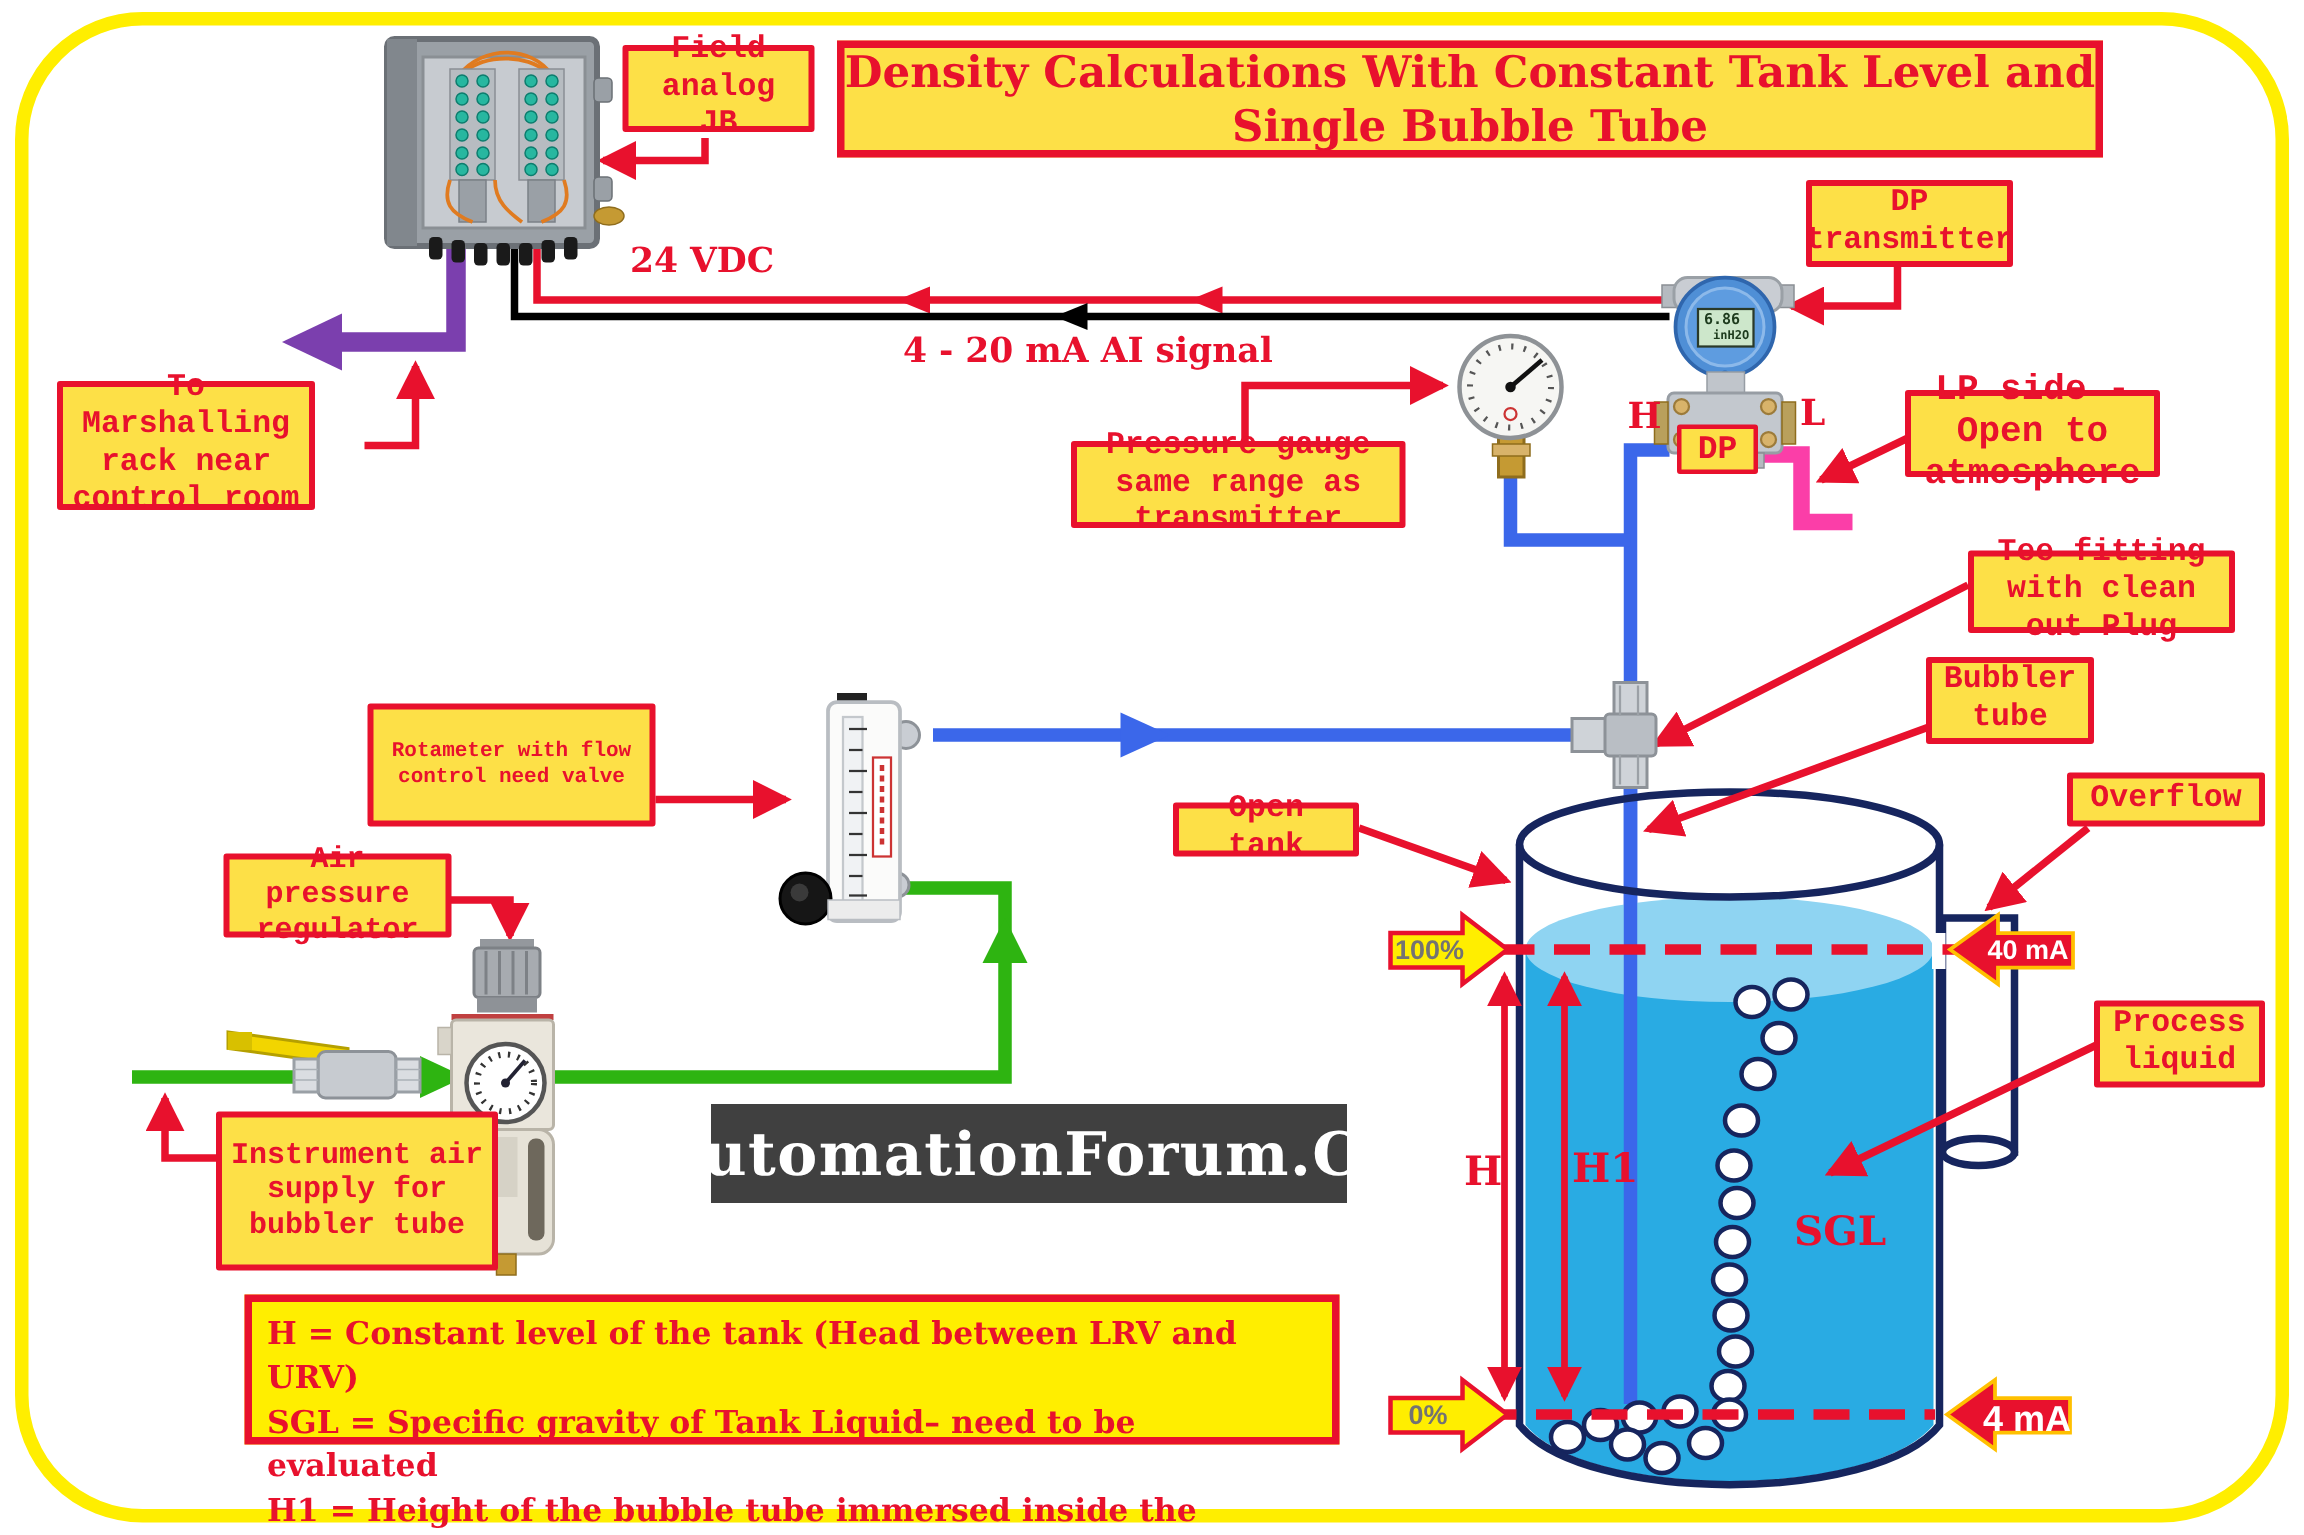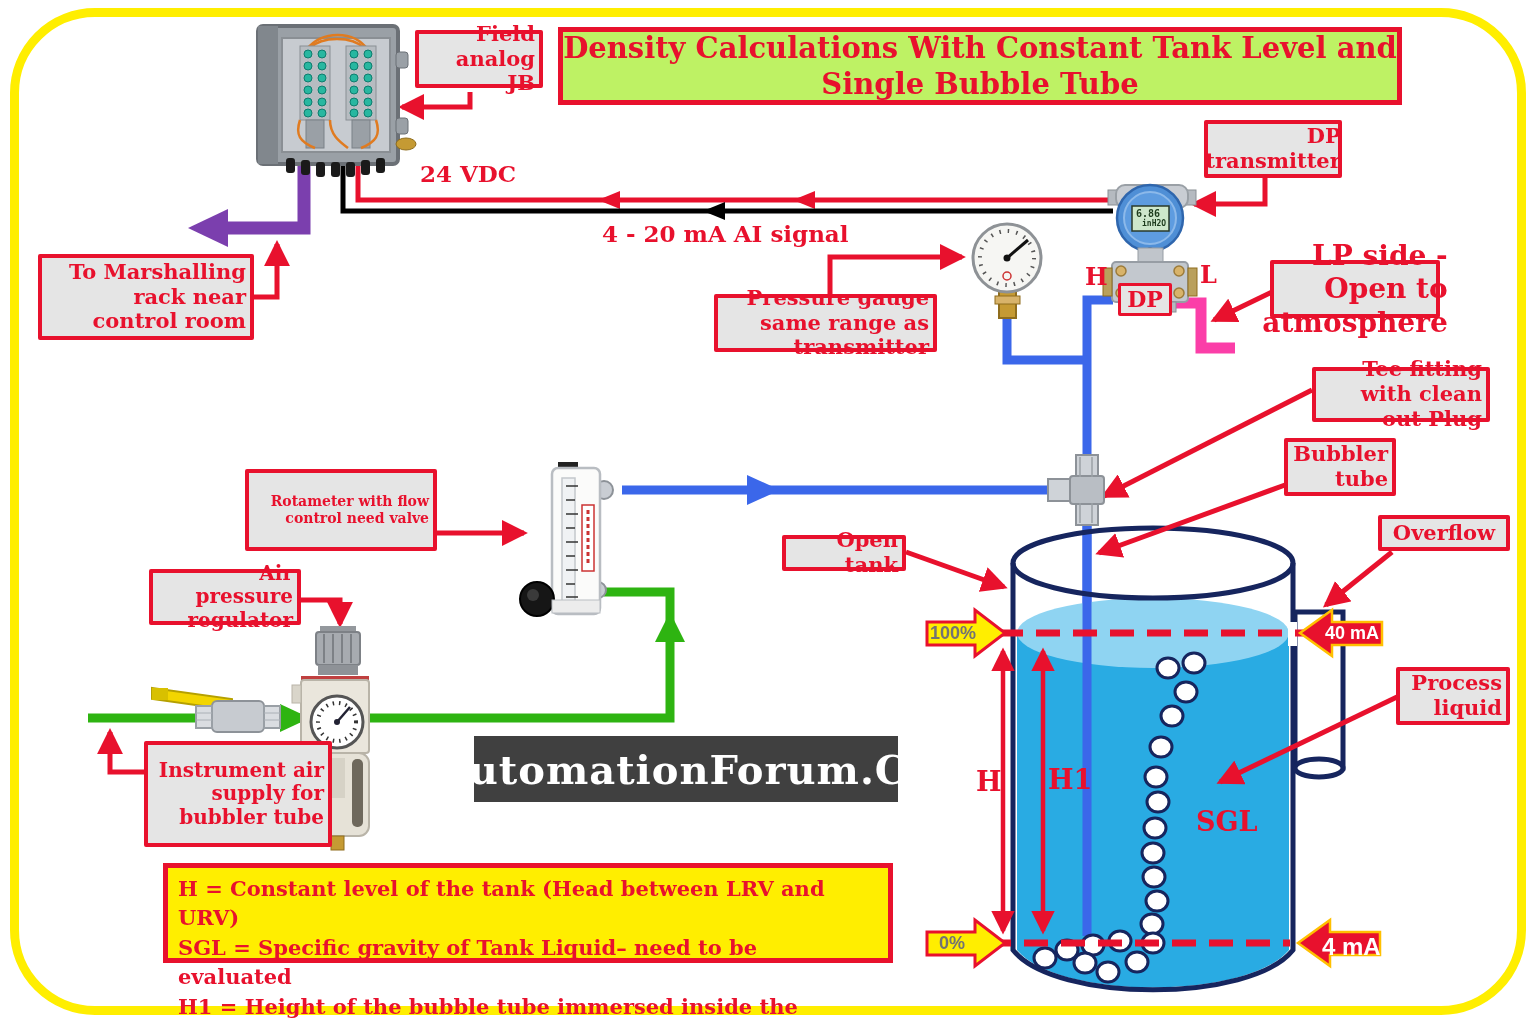--- a/index.html
+++ b/index.html
@@ -1,26 +1,26 @@
 <!DOCTYPE html>
 <html><head>
 <meta charset="utf-8">
 <style>
   html,body{margin:0;padding:0;background:#fff;}
   #stage{position:relative;width:1536px;height:1023px;background:#ffffff;overflow:hidden;
          font-family:"DejaVu Serif","Liberation Serif",serif;}
   #frame{position:absolute;left:10px;top:8px;right:10px;bottom:8px;border:9px solid #ffee00;border-radius:85px;pointer-events:none;}
   svg{position:absolute;left:0;top:0;}
-  .lbl{position:absolute;background:#e5e5e5;border:4px solid #e8112d;color:#e8112d;
-       font-weight:bold;display:flex;align-items:center;justify-content:center;text-align:right;
-       line-height:1.18;border-radius:2px;box-sizing:border-box;padding:2px 4px;}
+  .lbl{position:absolute;background:#fde047;border:4px solid #e8112d;color:#e8112d;
+       font-weight:bold;display:flex;align-items:center;justify-content:center;text-align:center;
+       line-height:1.18;border-radius:2px;box-sizing:border-box;padding:2px 4px;font-family:Liberation Mono, monospace;}
   .txt{position:absolute;color:#e8112d;font-weight:bold;white-space:nowrap;}
   .wtxt{position:absolute;color:#ffffff;font-weight:bold;white-space:nowrap;font-family:"Liberation Sans",sans-serif;}
   .atxt{position:absolute;color:#737373;font-weight:bold;white-space:nowrap;font-family:"Liberation Sans",sans-serif;}
-  #title-box{position:absolute;left:558px;top:27px;width:844px;height:78px;background:#bef264;
+  #title-box{position:absolute;left:558px;top:27px;width:844px;height:78px;background:#fde047;
        border:5px solid #e8112d;color:#e8112d;font-weight:bold;font-size:29px;line-height:1.25;
        display:flex;align-items:center;justify-content:center;text-align:center;box-sizing:border-box;}
   #logo{position:absolute;left:474px;top:736px;width:424px;height:66px;background:#404040;
        color:#fff;font-weight:bold;font-size:40px;display:flex;align-items:center;justify-content:center;
        letter-spacing:1px;}
   #legend-box{position:absolute;left:163px;top:863px;width:730px;height:100px;background:#ffee00;
        border:5px solid #e8112d;color:#e8112d;font-weight:bold;font-size:21px;line-height:1.4;
        box-sizing:border-box;padding:6px 10px;}
   .lcd{position:absolute;color:#1d3b1d;font-family:"DejaVu Sans Mono",monospace;font-weight:bold;}
 </style>
@@ -294,23 +294,23 @@
 
 <div id="title-box">Density Calculations With Constant Tank Level and Single Bubble Tube</div>
 <div id="logo">AutomationForum.Co</div>
 <div id="legend-box">
   <div>H = Constant level of the tank (Head between LRV and URV)</div>
   <div>SGL = Specific gravity of Tank Liquid– need to be evaluated</div>
   <div>H1 = Height of the bubble tube immersed inside the process liquid</div>
 </div>
 
 <div class="lbl" style="left:415px;top:30px;width:128px;height:58px;font-size:21px;">Field analog JB</div>
-<div class="lbl" style="left:38px;top:254px;width:216px;height:86px;font-size:21px;">To Marshalling rack near control room</div>
+<div class="lbl" style="left:38px;top:254px;width:172px;height:86px;font-size:21px;">To Marshalling rack near control room</div>
 <div class="lbl" style="left:1204px;top:120px;width:138px;height:58px;font-size:21px;">DP transmitter</div>
-<div class="lbl" style="left:1270px;top:260px;width:170px;height:58px;font-size:28px;">LP side - Open to atmosphere</div>
+<div class="lbl" style="left:1270px;top:260px;width:170px;height:58px;font-size:24px;">LP side - Open to atmosphere</div>
 <div class="lbl" style="left:714px;top:294px;width:223px;height:58px;font-size:21px;">Pressure gauge same range as transmitter</div>
 <div class="lbl" style="left:1312px;top:367px;width:178px;height:55px;font-size:21px;">Tee fitting with clean out Plug</div>
 <div class="lbl" style="left:1284px;top:438px;width:112px;height:58px;font-size:21px;">Bubbler tube</div>
 <div class="lbl" style="left:1378px;top:515px;width:132px;height:36px;font-size:21px;">Overflow</div>
 <div class="lbl" style="left:782px;top:535px;width:124px;height:36px;font-size:21px;">Open tank</div>
 <div class="lbl" style="left:245px;top:469px;width:192px;height:82px;font-size:14px;">Rotameter with flow control need valve</div>
 <div class="lbl" style="left:149px;top:569px;width:152px;height:56px;font-size:20px;">Air pressure regulator</div>
 <div class="lbl" style="left:1396px;top:667px;width:114px;height:58px;font-size:21px;">Process liquid</div>
 <div class="lbl" style="left:144px;top:741px;width:188px;height:106px;font-size:20px;">Instrument air supply for bubbler tube</div>
 <div class="lbl" style="left:1118px;top:283px;width:54px;height:33px;font-size:22px;border-width:3px;">DP</div>

